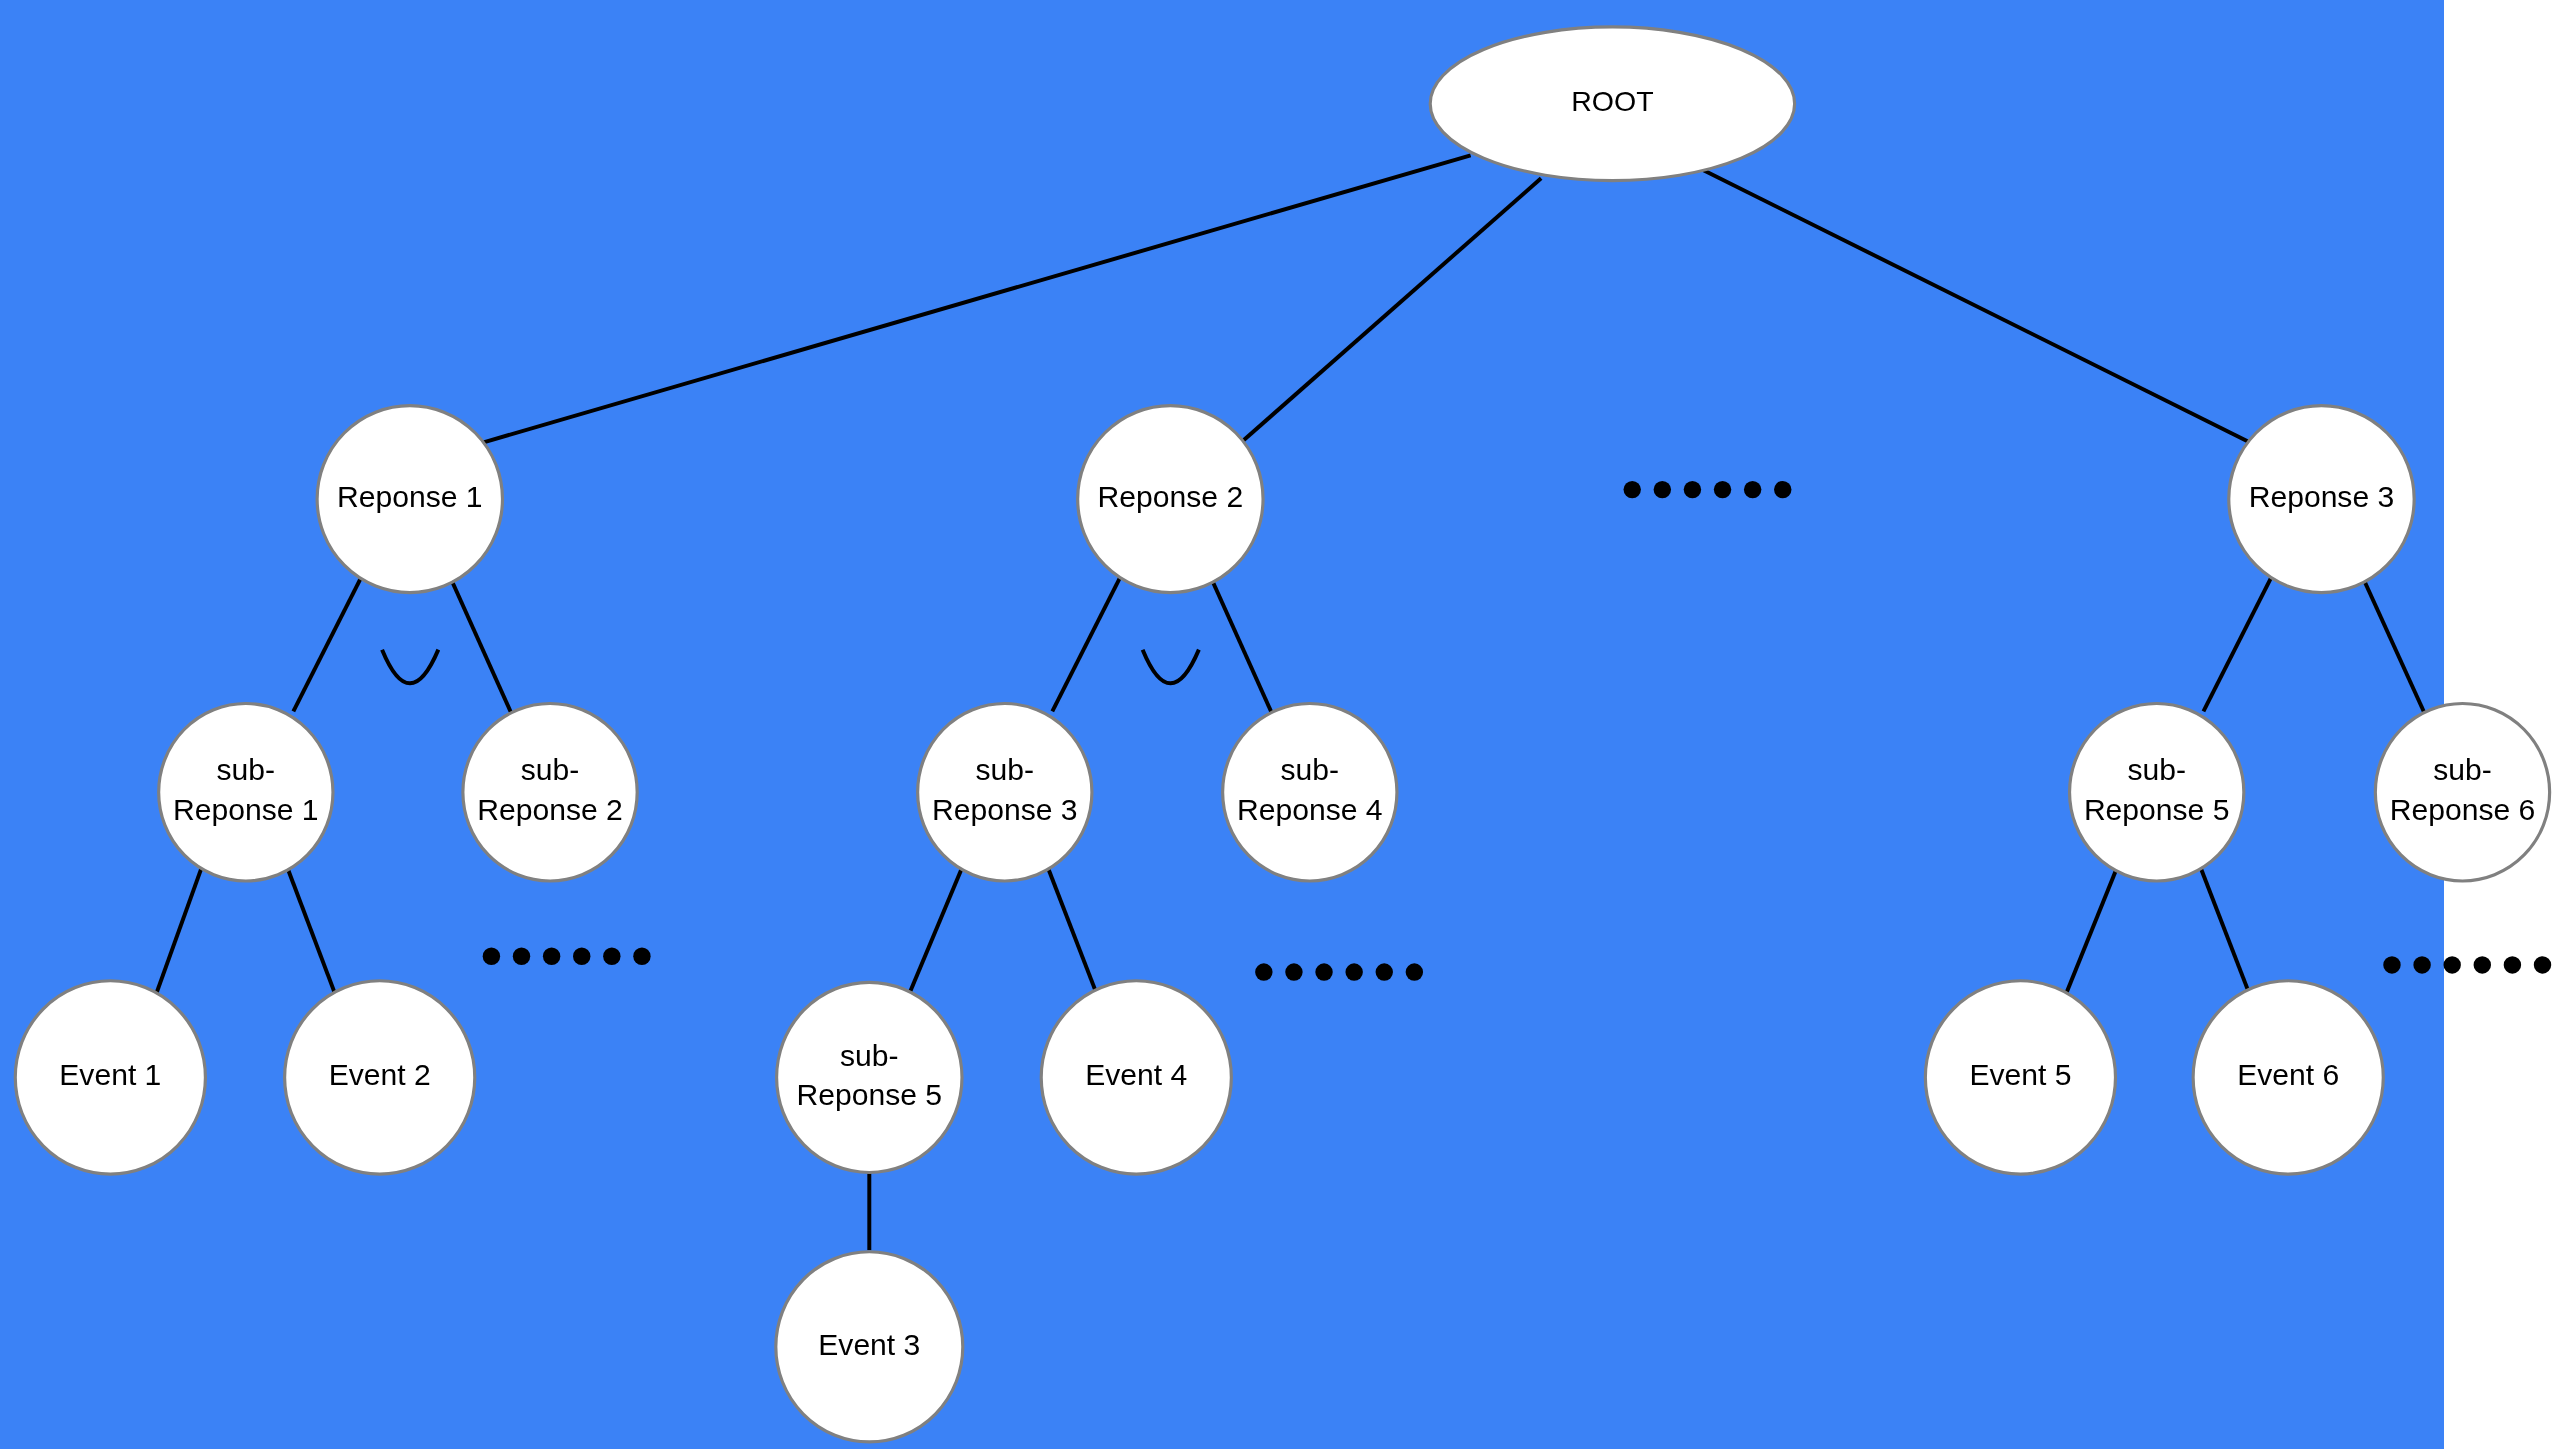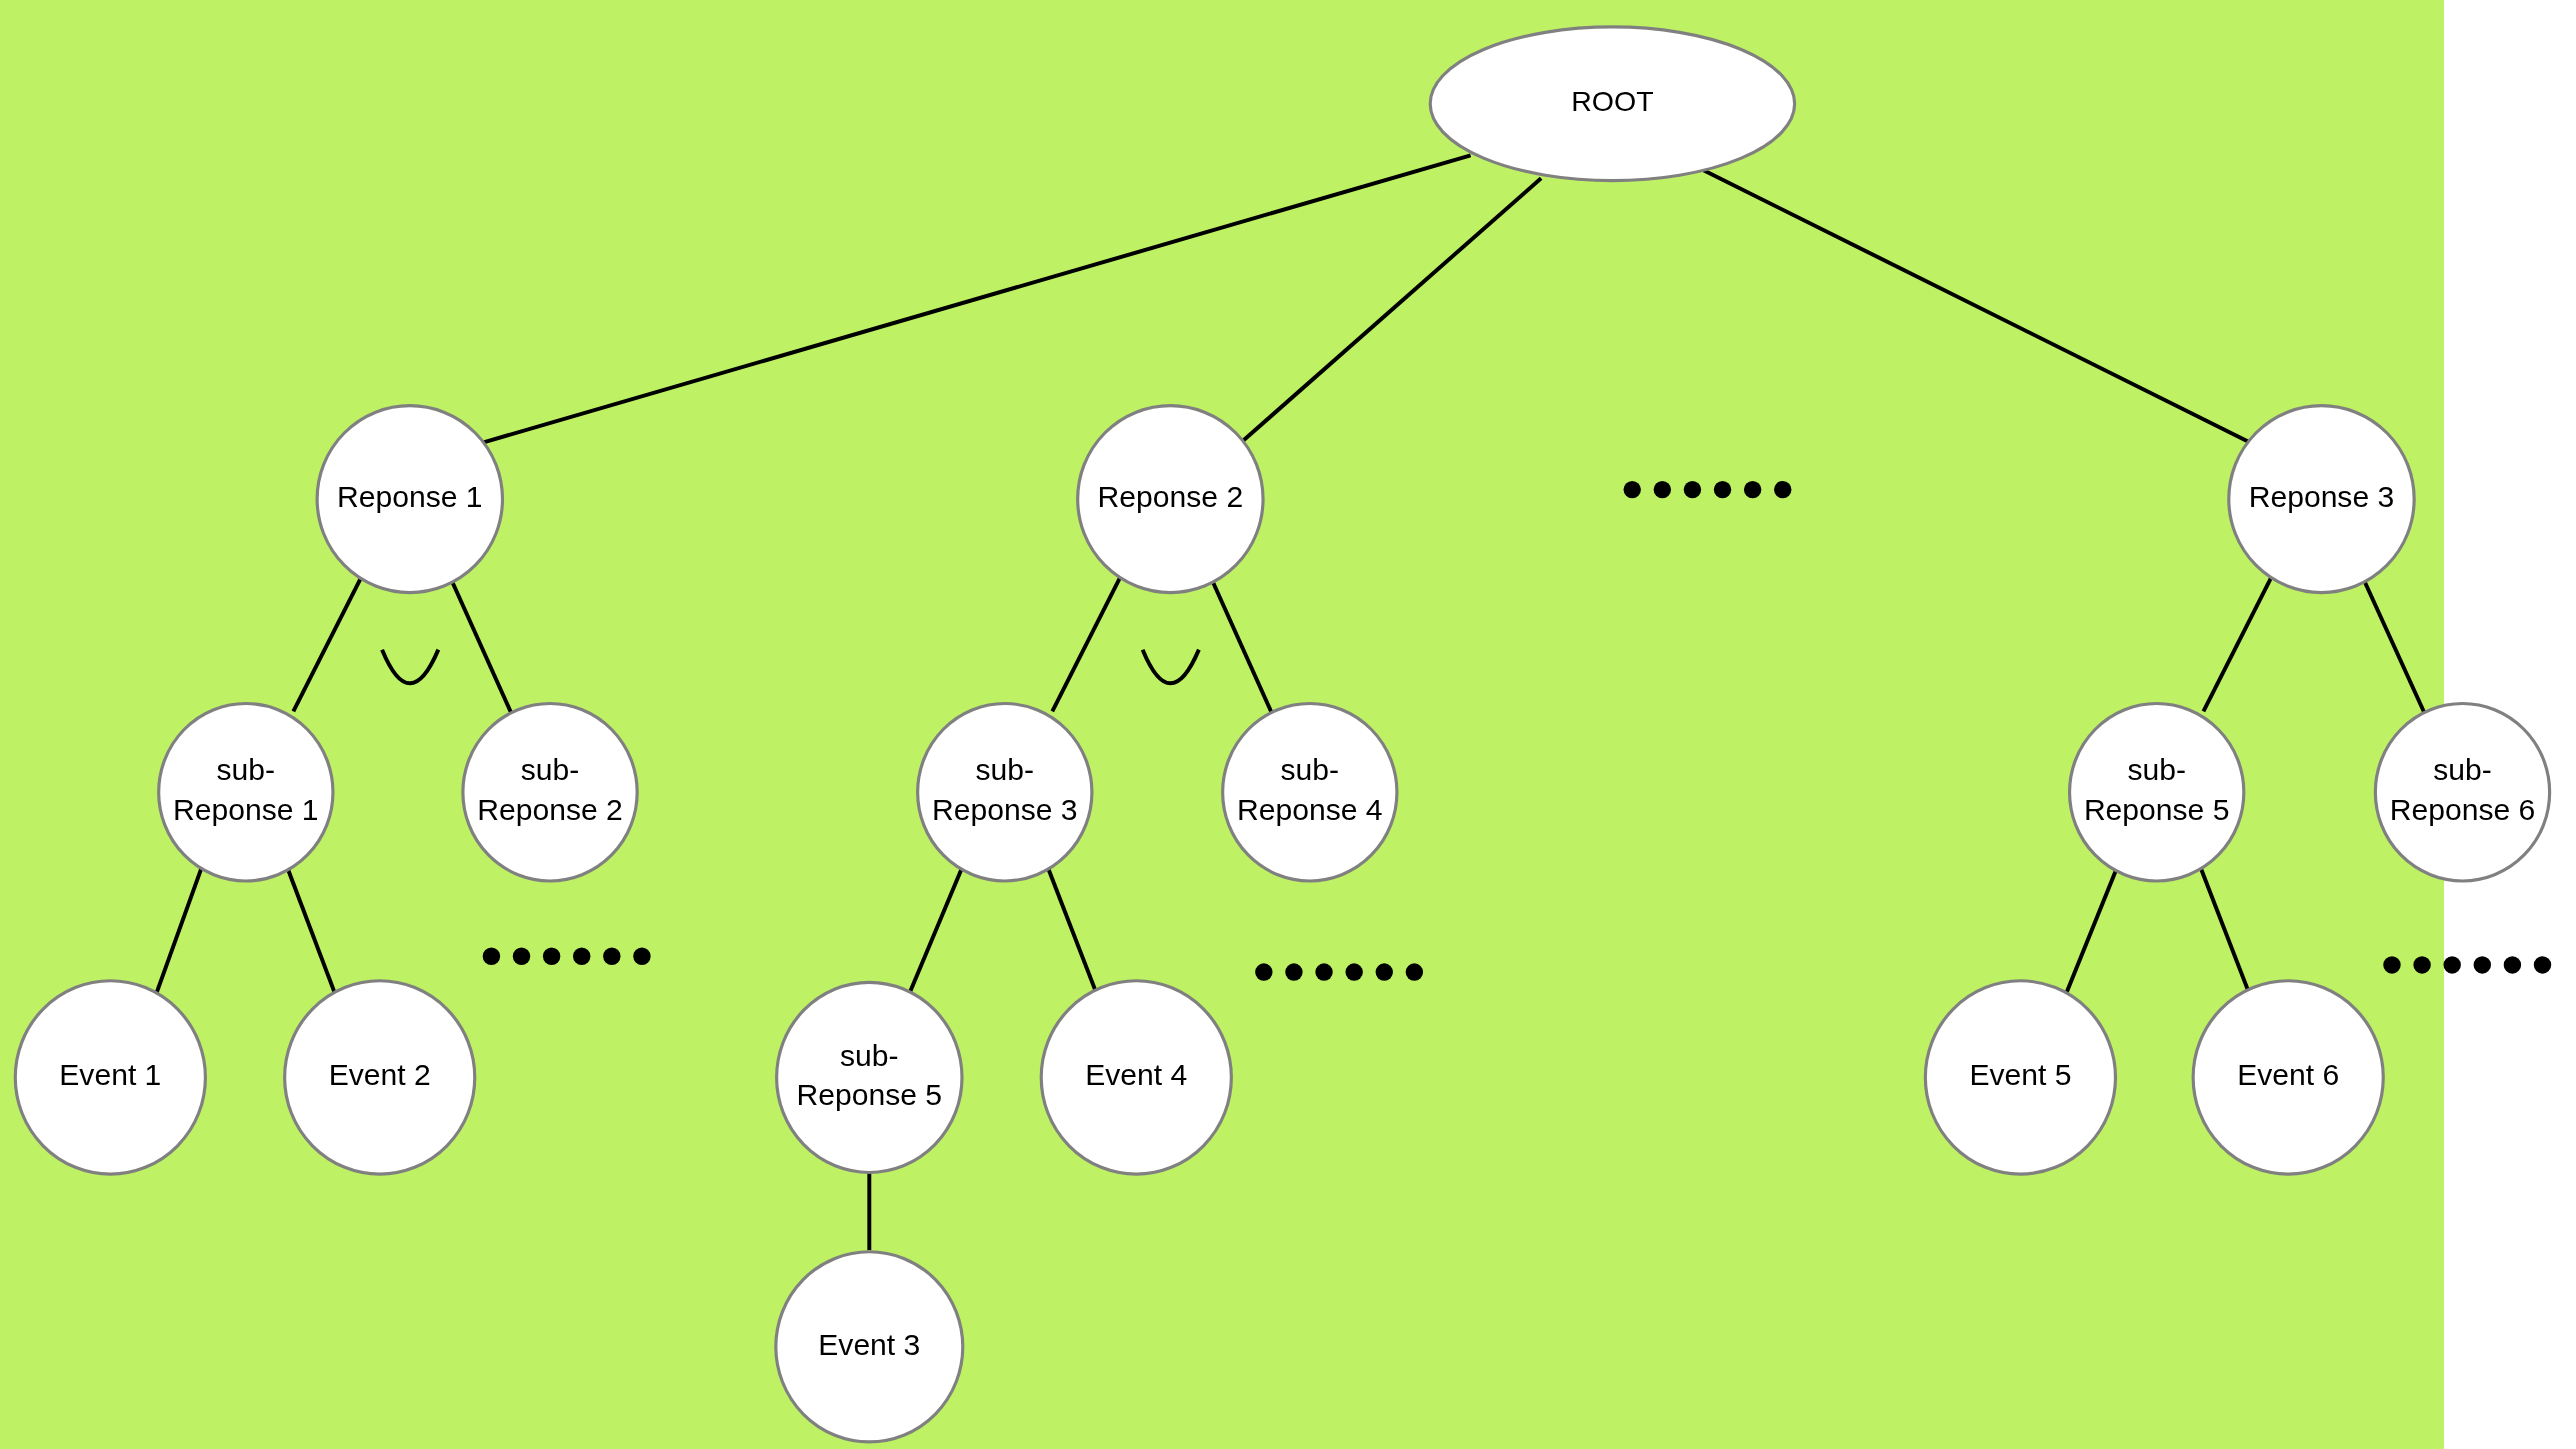--- a/index.html
+++ b/index.html
@@ -11,21 +11,21 @@
   body {
     font-family: "Liberation Sans", sans-serif;
     width: 2576px;
     height: 1449px;
     overflow: hidden;
   }
   #diagram-root {
     position: relative;
     width: 2444px;
     height: 1449px;
-    background: #bef264;
+    background: #3b82f6;
   }
   svg#tree-canvas {
     display: block;
     width: 2576px;
     height: 1449px;
   }
   .node-shape {
     fill: #ffffff;
     stroke: #808080;
     stroke-width: 4;

